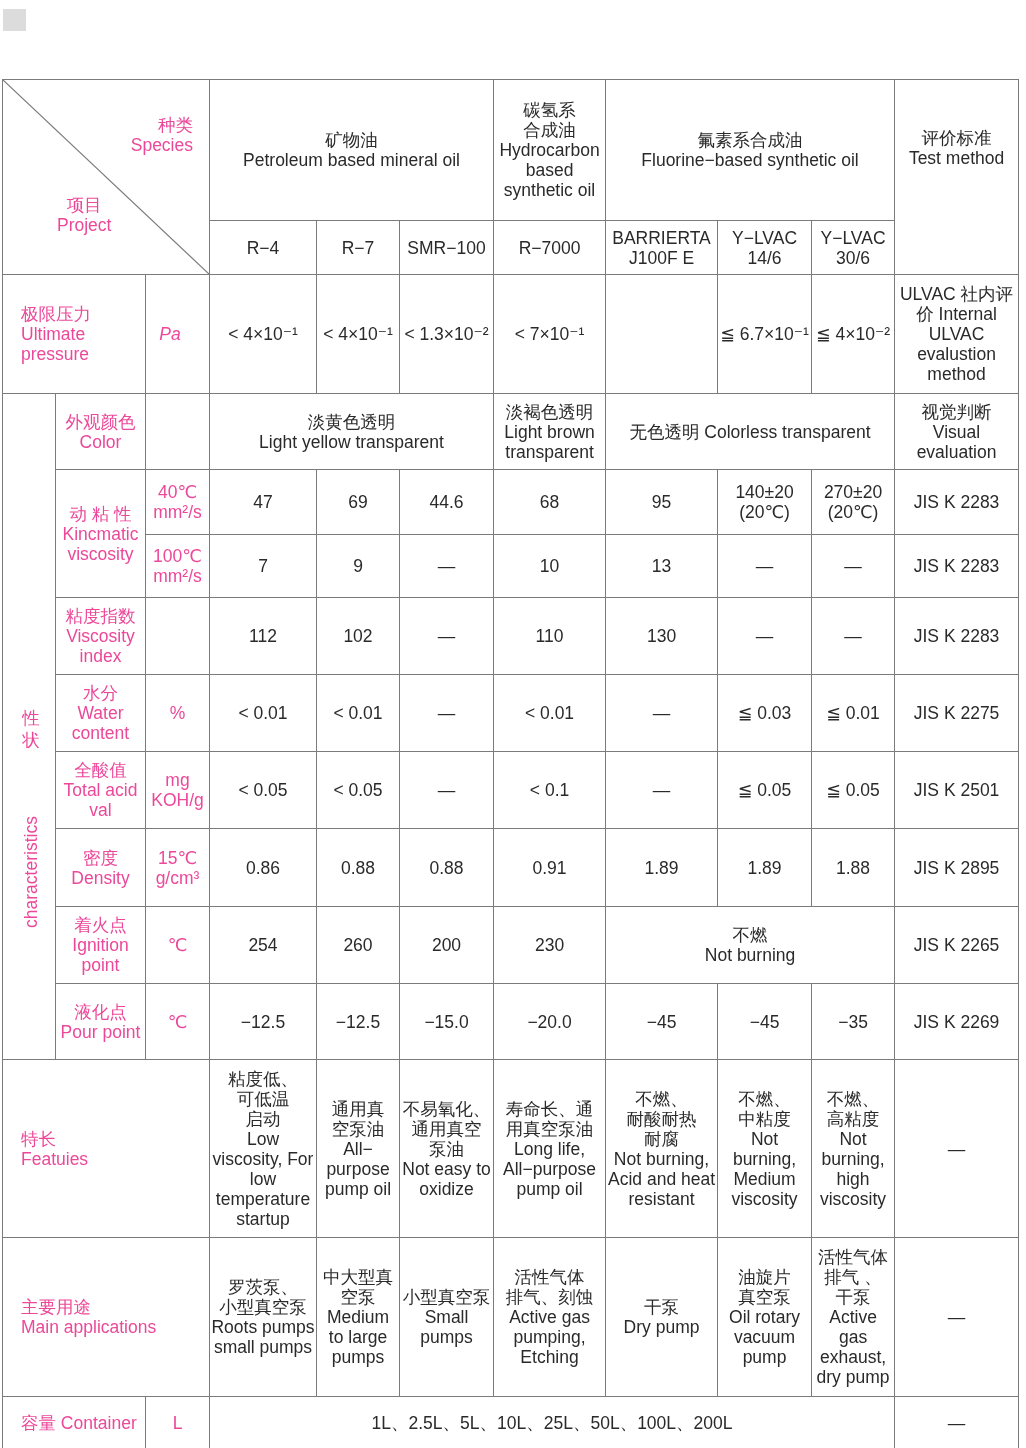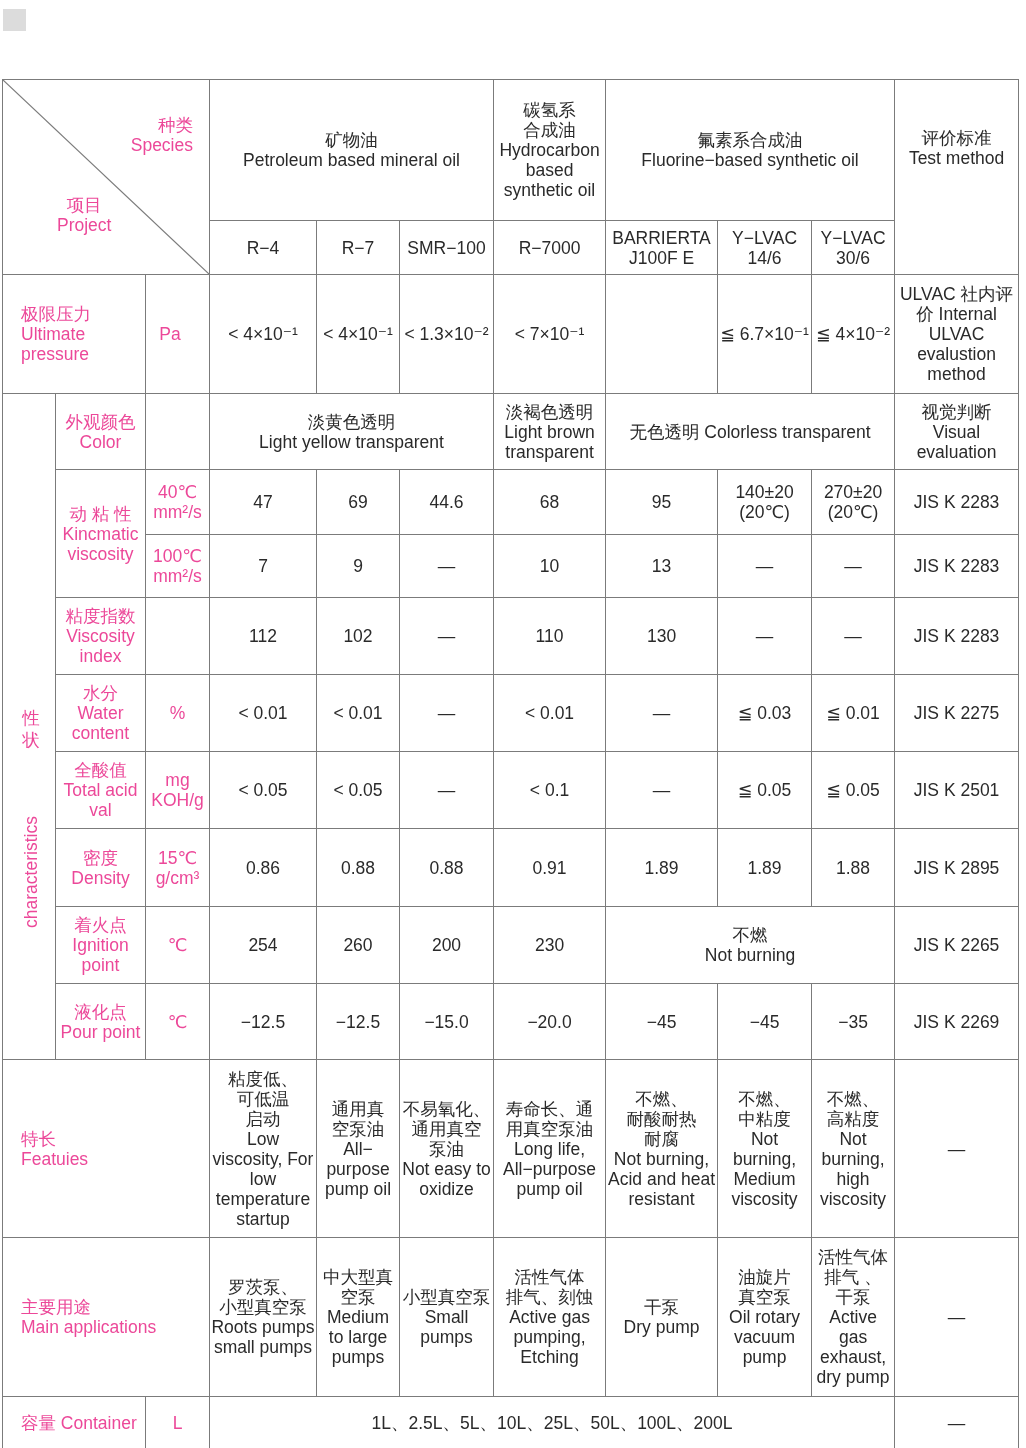--- a/index.html
+++ b/index.html
@@ -6,21 +6,21 @@
   html, body { width: 1026px; height: 1448px; background: #ffffff; overflow: hidden; }
   body { font-family: "Liberation Sans", "DejaVu Sans", sans-serif; color: #2a2a2a; position: relative; }
   .title-bar { position: absolute; left: 0; top: 0; width: 1026px; height: 44px; }
   .title-square { position: absolute; left: 3px; top: 9px; width: 23px; height: 22px; background: #dcdcdc; }
   .title-text { position: absolute; left: 42px; top: 6px; font-size: 25px; color: #1d76c1; white-space: nowrap; letter-spacing: 0; }
 
   table.spec { position: absolute; left: 2px; top: 79px; border-collapse: collapse; table-layout: fixed; width: 1016px; }
   table.spec td { border: 1.5px solid #7b7b7b; text-align: center; vertical-align: middle; font-size: 17.5px; line-height: 20px; padding: 0 1px; overflow: hidden; }
   .blue { color: #ec4899; }
   .lbl-left { text-align: left !important; padding-left: 18px !important; }
-  .lbl-right { text-align: center; padding-right: 16px !important; }
+  .lbl-right { text-align: center; padding-right: 16px !important; font-style: italic; }
   .diag { position: relative; }
   .diag svg { position: absolute; left: 0; top: 0; width: 100%; height: 100%; }
   .diag .species { position: absolute; right: 16px; top: 35px; text-align: right; }
   .diag .project { position: absolute; left: 18px; top: 115px; text-align: center; margin-left: 36px; }
   .vert-label { position: relative; }
   .vert-cn { position: absolute; left: 18px; top: 313px; width: 20px; line-height: 22px; }
   .vert-en { position: absolute; left: 28px; top: 478px; transform: translate(-50%, -50%) rotate(-90deg); white-space: nowrap; }
   .small { font-size: 16px; line-height: 16px; }
 </style>
 </head>

